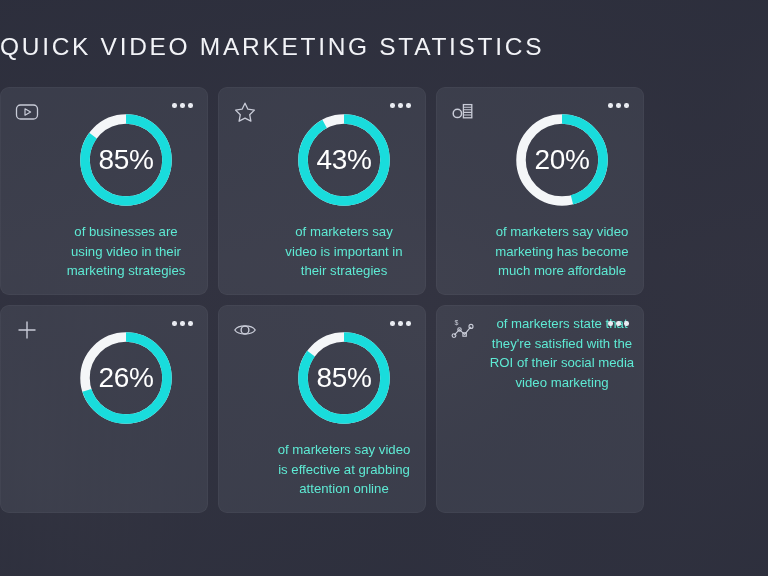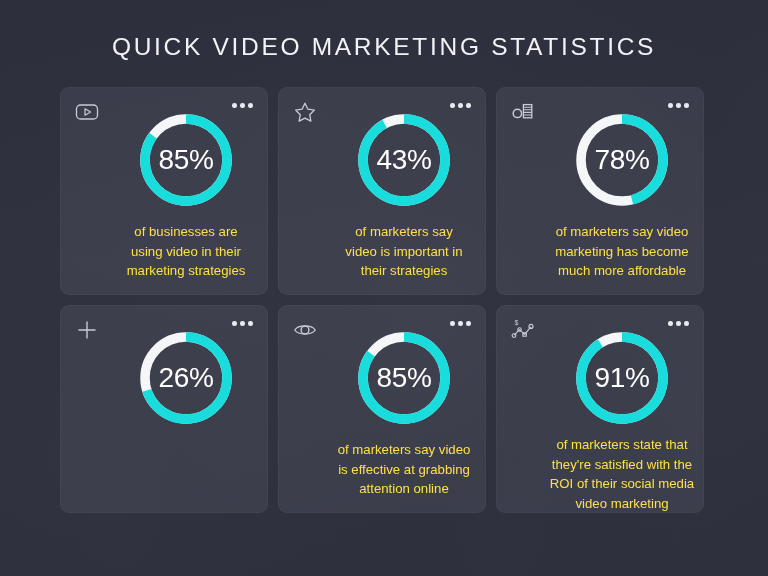--- a/index.html
+++ b/index.html
@@ -50,21 +50,21 @@
     inset: 0;
     background: linear-gradient(180deg, rgba(43,45,59,0.90) 0%, rgba(47,48,62,0.87) 45%, rgba(44,46,60,0.90) 100%);
   }
 
   
   #page {
     position: absolute;
     inset: 0;
     display: flex;
     flex-direction: column;
-    align-items: center;
+    align-items: flex-start;
   }
 
   #page-title {
     margin-top: 33px;
     font-size: 24.5px;
     letter-spacing: 2.7px;
     color: #f2f3f7;
     font-weight: 400;
     white-space: nowrap;
   }
@@ -142,21 +142,21 @@
     font-weight: 400;
     letter-spacing: -0.3px;
   }
 
   .card-caption {
     margin-top: 14px;
     width: 185px;
     text-align: center;
     font-size: 13.2px;
     line-height: 19.5px;
-    color: #fde047;
+    color: #5eead4;
     font-weight: 400;
   }
   .card-caption.four-line { margin-top: 9px; }
 </style>
 </head>
 <body>
 
 <div id="bg-photo"></div>
 <div id="bg-stripes"></div>
 <div id="bg-overlay"></div>
@@ -221,21 +221,21 @@
       <span class="menu-dots">
           <i></i>
           <i></i>
           <i></i>
         </span>
       <div class="donut-wrap">
         <svg viewBox="0 0 96 96">
             <circle class="donut-track" cx="48" cy="48" r="41" style="stroke: rgb(244, 246, 248);"></circle>
             <circle class="donut-value" cx="48" cy="48" r="41" stroke-dasharray="118.50 257.61" stroke-dashoffset="0" style="stroke: rgb(25, 220, 220);"></circle>
           </svg>
-        <span class="donut-label">78%</span>
+        <span class="donut-label">20%</span>
       </div>
       <p class="card-caption">of marketers say video<br>marketing has become<br>much more affordable</p>
     </div>
 
     <div class="stat-card">
       <span class="card-icon">
         <svg viewBox="0 0 26 26">
             <path d="M13 4.5 V21.5 M4.5 13 H21.5" stroke="currentColor" stroke-width="1.4"></path>
           </svg>
       </span>
@@ -284,24 +284,17 @@
           <circle cx="9.5" cy="12.4" r="1.7" fill="none" stroke="currentColor" stroke-width="1.15"></circle>
           <rect x="12.9" y="15.8" width="3.4" height="3.4" fill="none" stroke="currentColor" stroke-width="1.15"></rect>
           <circle cx="21.0" cy="9.4" r="2.0" fill="none" stroke="currentColor" stroke-width="1.15"></circle>
         </svg>
       </span>
       <span class="menu-dots">
           <i></i>
           <i></i>
           <i></i>
         </span>
-      <div class="donut-wrap">
-        <svg viewBox="0 0 96 96">
-            <circle class="donut-track" cx="48" cy="48" r="41" style="stroke: rgb(244, 246, 248);"></circle>
-            <circle class="donut-value" cx="48" cy="48" r="41" stroke-dasharray="234.43 257.61" stroke-dashoffset="0" style="stroke: rgb(25, 220, 220);"></circle>
-          </svg>
-        <span class="donut-label">91%</span>
-      </div>
       <p class="card-caption four-line">of marketers state that<br>they're satisfied with the<br>ROI of their social media<br>video marketing</p>
     </div>
 
   </div>
 </div>
 
 </body></html>

